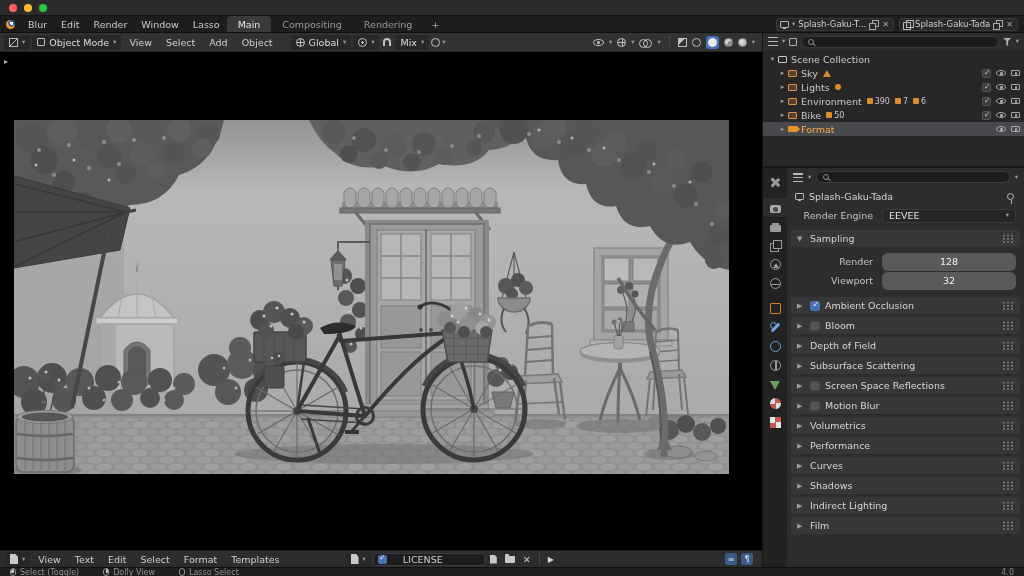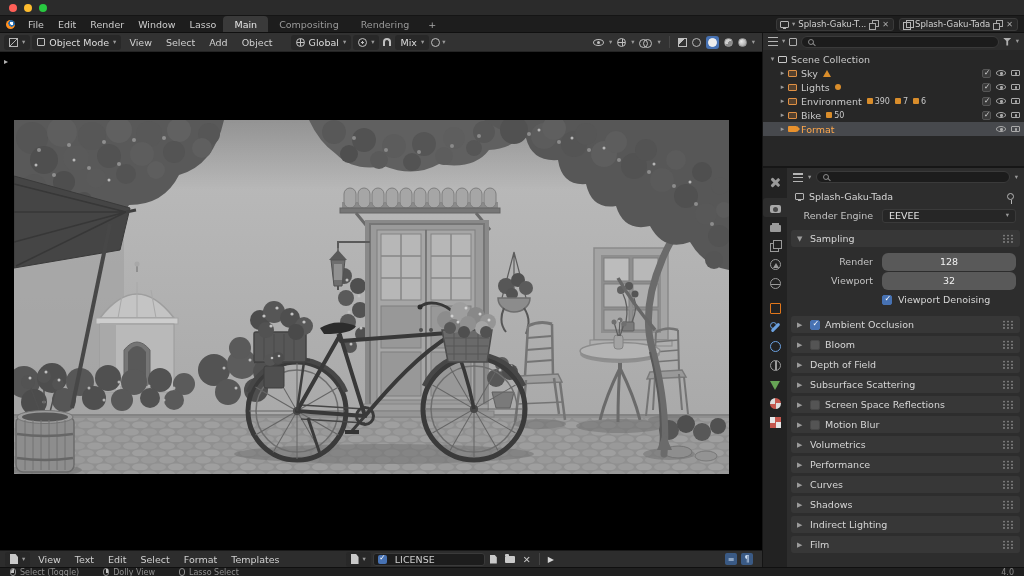--- a/index.html
+++ b/index.html
@@ -69,21 +69,21 @@
 
   
   .viewport{position:relative;height:498px;background:#000;overflow:hidden}
   .toolbar-toggle{position:absolute;left:4px;top:5px;color:#b5b5b5;font-size:8px}
   .render-wrap{position:absolute;left:14px;top:68px;width:715px;height:354px}
   .render-wrap svg{display:block;width:715px;height:354px}
 
   
   .text-header{height:17px;background:#2d2d2d;border-top:1px solid #191919;display:flex;align-items:center;gap:2px;padding:0 5px;font-size:9.5px}
   .txt-ed-ic{width:8px;height:10px;background:#c9c9c9;clip-path:polygon(0 0,70% 0,100% 30%,100% 100%,0 100%)}
-  .db-field{background:#1d1d1d;border:1px solid #3a3a3a;border-radius:3px;height:13px;display:flex;align-items:center;gap:8px;padding:0 4px;width:112px}
+  .db-field{background:#1d1d1d;border:1px solid #3a3a3a;border-radius:3px;height:13px;display:flex;align-items:center;gap:16px;padding:0 4px;width:112px}
   .chk-blue{width:9px;height:9px;border-radius:2px;background:#4772b3;position:relative}
   .chk-blue::after{content:"✓";position:absolute;left:1.5px;top:-1.5px;font-size:7.5px;color:#fff}
   .icon-btn{display:flex;align-items:center;justify-content:center;padding:0 3px;color:#c9c9c9}
   .page-ic{width:7px;height:9px;background:#c9c9c9;clip-path:polygon(0 0,65% 0,100% 30%,100% 100%,0 100%)}
   .folder-ic{width:10px;height:7px;background:#c9c9c9;border-radius:1px;position:relative}
   .folder-ic::before{content:"";position:absolute;left:0;top:-2px;width:4px;height:2px;background:#c9c9c9;border-radius:1px 1px 0 0}
   .play-ic{color:#d5d5d5;font-size:8px}
   .tgl{width:12px;height:12px;border-radius:2px;background:#3a5a85;display:flex;align-items:center;justify-content:center;font-size:8px;color:#cfe0f5}
   .txt-right{margin-left:auto;display:flex;gap:4px;padding-right:4px}
 
@@ -183,21 +183,21 @@
       <span class="tl red"></span>
       <span class="tl yellow"></span>
       <span class="tl green"></span>
     </div>
   </div>
 
   <div class="topbar">
     <span class="tb-logo">
         <span class="blender-logo"></span>
       </span>
-    <span class="menu-item">File</span>
+    <span class="menu-item">Blur</span>
     <span class="menu-item">Edit</span>
     <span class="menu-item">Render</span>
     <span class="menu-item">Window</span>
     <span class="menu-item">Lasso</span>
     <div class="ws-tabs">
       <span class="ws-tab active">Main</span>
       <span class="ws-tab">Compositing</span>
       <span class="ws-tab">Rendering</span>
       <span class="ws-add">+</span>
     </div>
@@ -929,27 +929,20 @@
             <span class="pval">
                 <span class="numfield">128</span>
               </span>
           </div>
           <div class="prow">
             <span class="plabel">Viewport</span>
             <span class="pval">
                 <span class="numfield">32</span>
               </span>
           </div>
-          <div class="prow">
-            <span class="plabel"></span>
-            <span class="pval">
-              <span class="cb checked"></span>
-              <span class="cb-lbl">Viewport Denoising</span>
-            </span>
-          </div>
         </div>
         <div class="sec-list">
           <div class="section">
             <span class="arr">▶</span>
             <span class="cb checked"></span>
             <span>Ambient Occlusion</span>
             <span class="grip"></span>
           </div>
           <div class="section">
             <span class="arr">▶</span>

